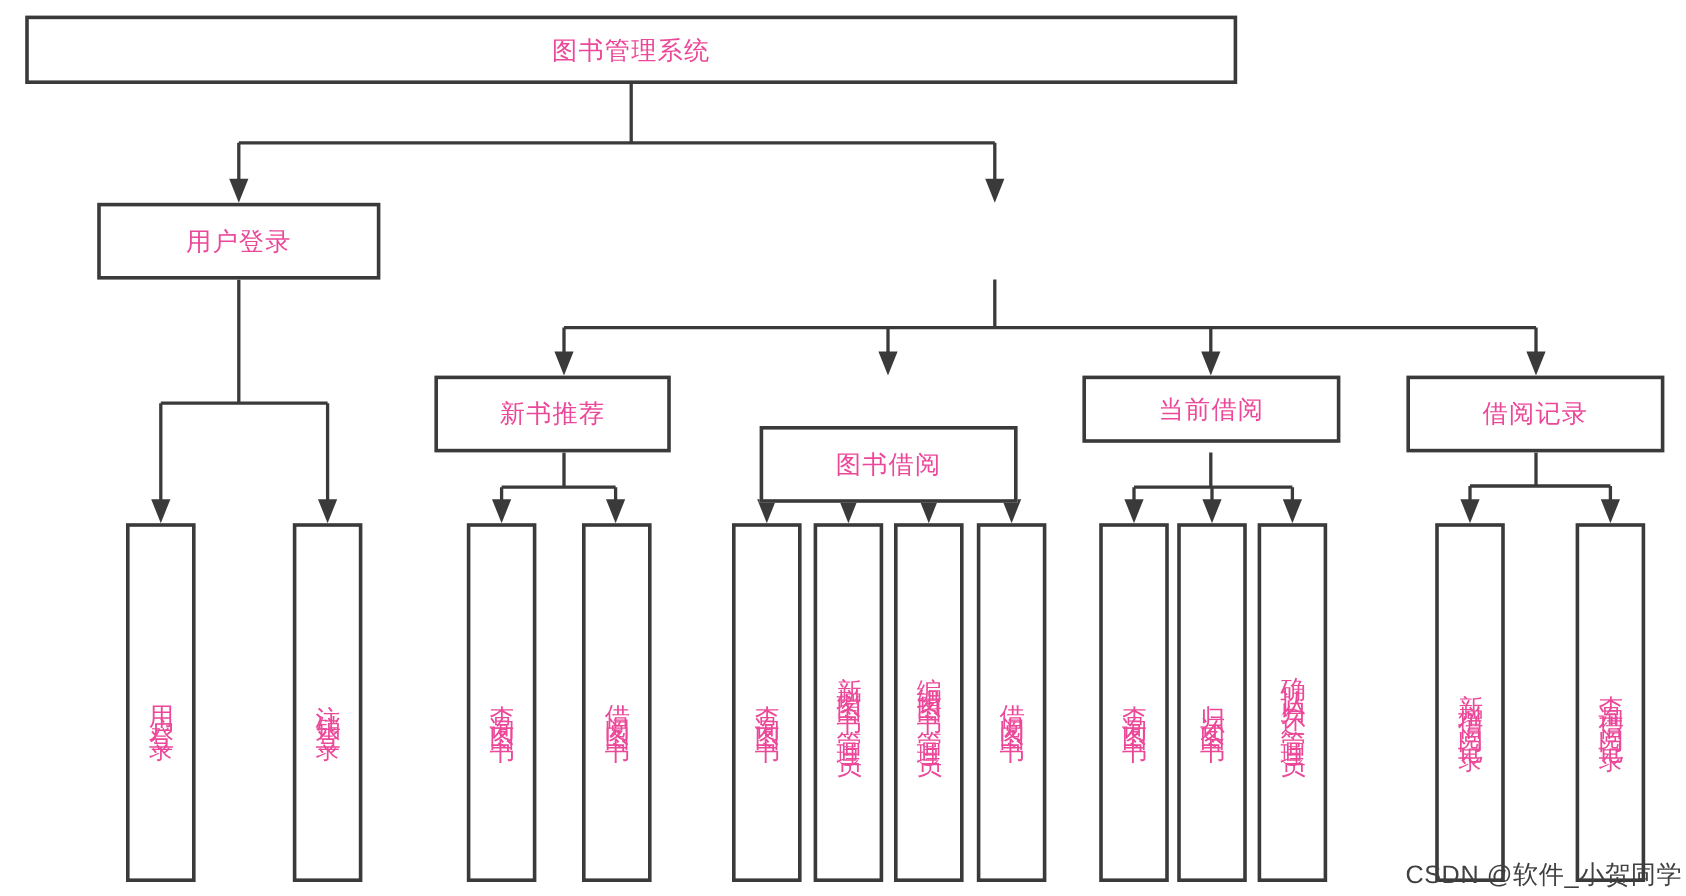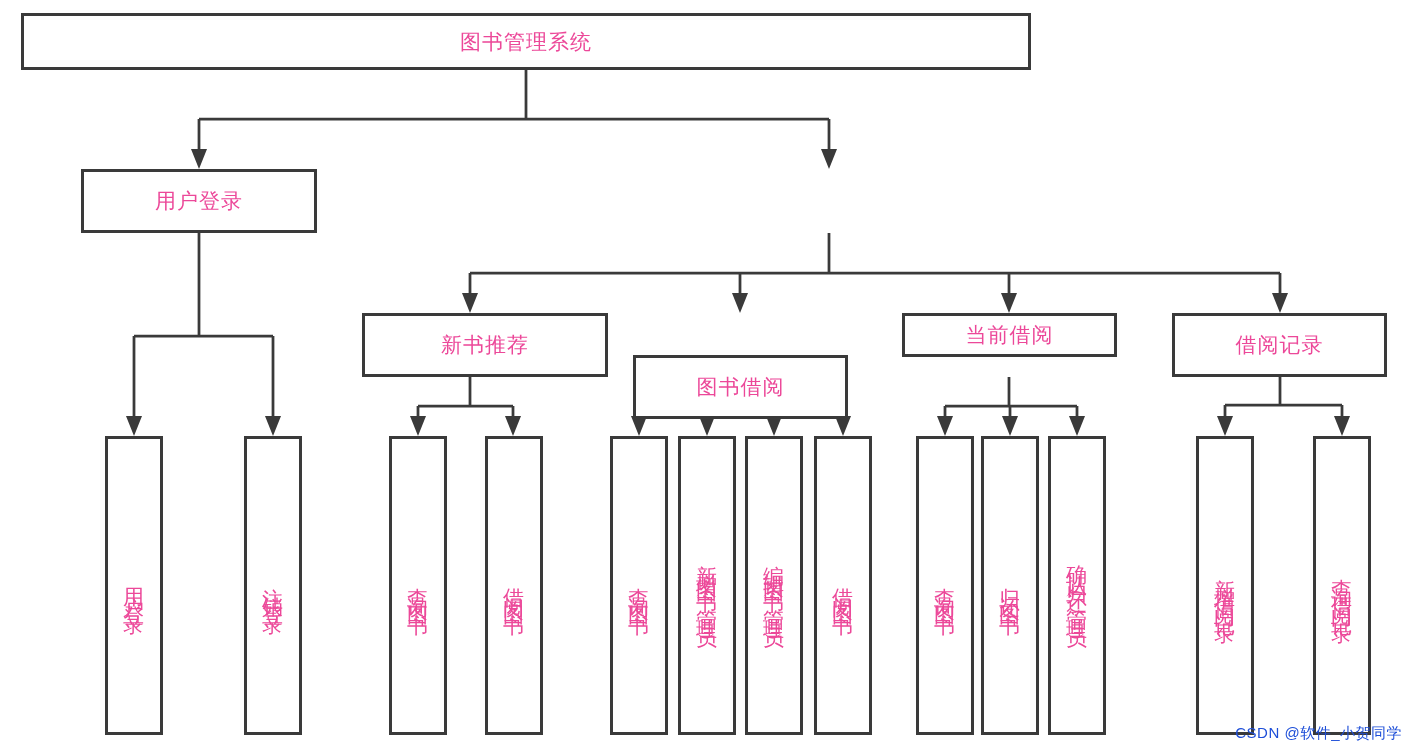--- a/index.html
+++ b/index.html
@@ -43,22 +43,22 @@
     letter-spacing: 9px;
     white-space: normal;
     line-height: 1;
     padding-top: 6px;
   }
   #watermark {
     position: absolute;
     right: 3px;
     bottom: 4px;
     z-index: 3;
-    color: #1d4ed8;
-    font-size: 15px;
+    color: #404040;
+    font-size: 21px;
     letter-spacing: 0.5px;
     white-space: nowrap;
   }
 </style>
 </head>
 <body>
 
 <div id="stage">
 
   <svg id="wires" viewBox="0 0 1405 747" xmlns="http://www.w3.org/2000/svg">
@@ -105,27 +105,27 @@
   </svg>
 
   <div class="node" style="left:21px; top:13px; width:1010px; height:57px;">
     <span>图书管理系统</span>
   </div>
 
   <div class="node" style="left:81px; top:169px; width:236px; height:64px;">
     <span>用户登录</span>
   </div>
 
-  <div class="node" style="left:362px; top:313px; width:246px; height:64px;align-items:center;">
+  <div class="node" style="left:362px; top:313px; width:197px; height:64px;align-items:center;">
     <span>新书推荐</span>
   </div>
   <div class="node" style="left:633px; top:313px; width:215px; height:64px;margin-top:42px;">
     <span>图书借阅</span>
   </div>
-  <div class="node" style="left:902px; top:313px; width:215px; height:44px;">
+  <div class="node" style="left:902px; top:313px; width:215px; height:56px;">
     <span>当前借阅</span>
   </div>
   <div class="node" style="left:1172px; top:313px; width:215px; height:64px;">
     <span>借阅记录</span>
   </div>
 
   <div class="node leaf" style="left:105px; top:436px; width:58px; height:299px;">
     <span>用户登录</span>
   </div>
   <div class="node leaf" style="left:244px; top:436px; width:58px; height:299px;">

